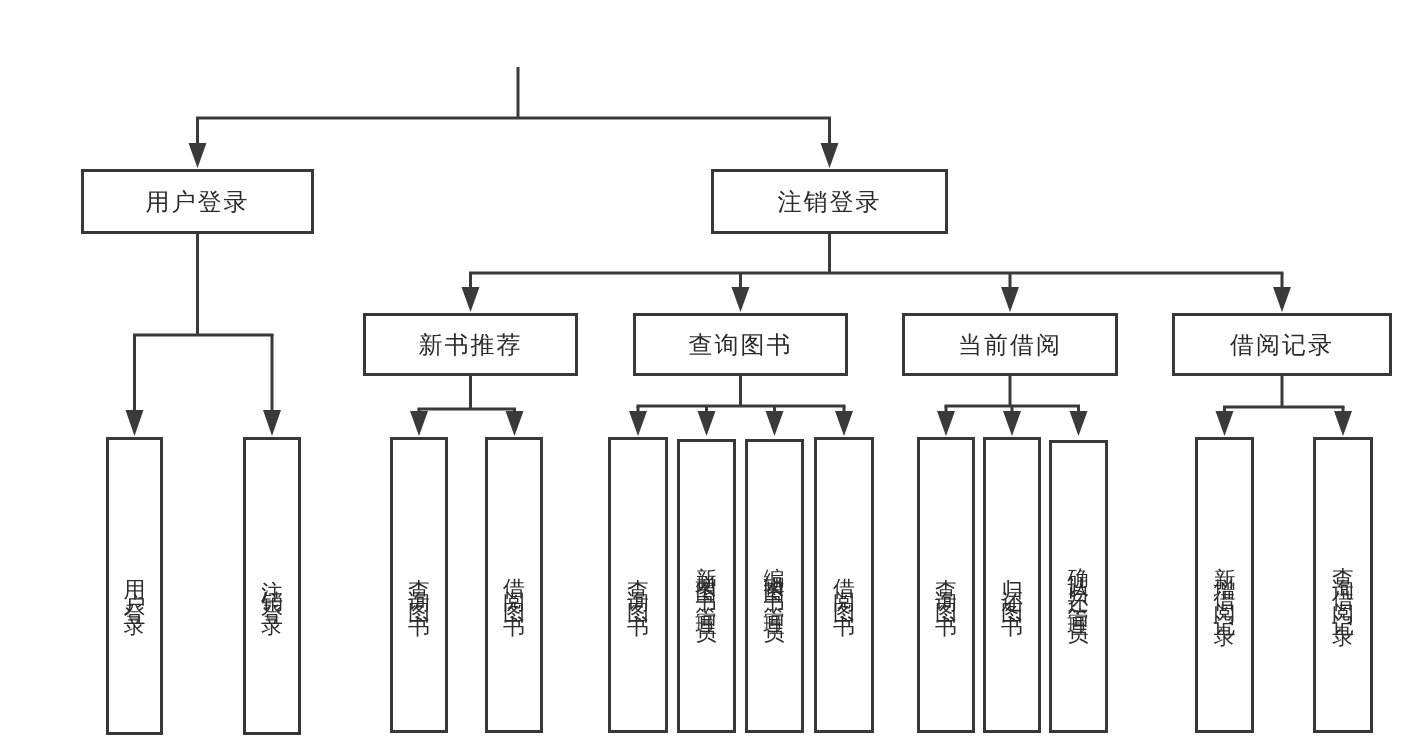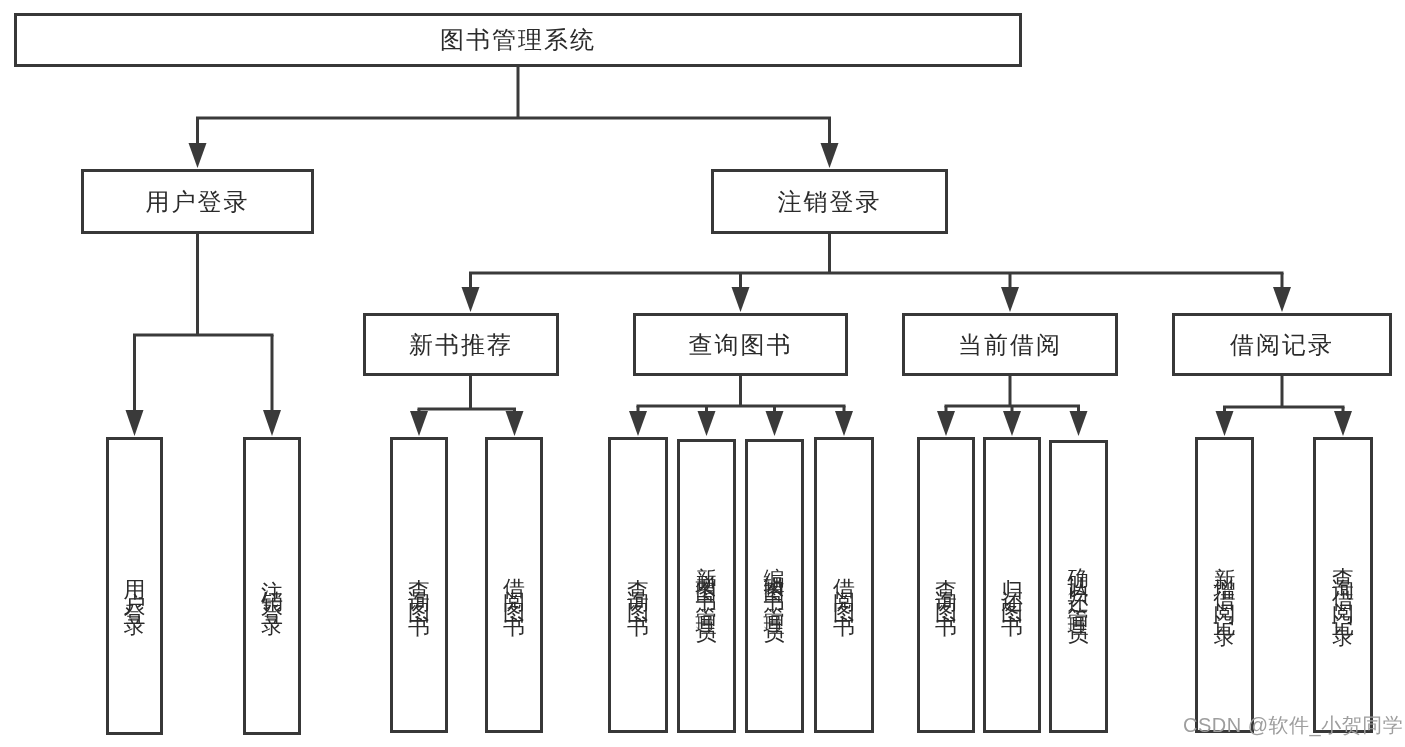--- a/index.html
+++ b/index.html
@@ -103,26 +103,25 @@
       <polygon points="765.5,411 783.5,411 774.5,436"></polygon>
       <polygon points="835,411 853,411 844,436"></polygon>
       <polygon points="937,411 955,411 946,436"></polygon>
       <polygon points="1003,411 1021,411 1012,436"></polygon>
       <polygon points="1069.5,411 1087.5,411 1078.5,436"></polygon>
       <polygon points="1215.5,411 1233.5,411 1224.5,436"></polygon>
       <polygon points="1334,411 1352,411 1343,436"></polygon>
     </g>
   </svg>
 
-  <div class="hbox" style="left:14px;top:13px;width:1008px;height:54px">图书管理系统</div>
 
   <div class="hbox" style="left:81px;top:169px;width:233px;height:65px">用户登录</div>
   <div class="hbox" style="left:711px;top:169px;width:237px;height:65px">注销登录</div>
 
-  <div class="hbox" style="left:363px;top:313px;width:196px;height:63px">新书推荐</div>
+  <div class="hbox" style="left:363px;top:313px;width:215px;height:63px">新书推荐</div>
   <div class="hbox" style="left:633px;top:313px;width:215px;height:63px">查询图书</div>
   <div class="hbox" style="left:1172px;top:313px;width:220px;height:63px">借阅记录</div>
   <div class="hbox" style="left:902px;top:313px;width:216px;height:63px">当前借阅</div>
 
   <div class="vbox" style="left:106px;top:437px;width:57px;height:298px">用户登录</div>
   <div class="vbox" style="left:243px;top:437px;width:58px;height:298px">注销登录</div>
 
   <div class="vbox" style="left:390px;top:437px;width:58px;height:296px">查询图书</div>
   <div class="vbox" style="left:485px;top:437px;width:58px;height:296px">借阅图书</div>
 
@@ -131,15 +130,14 @@
   <div class="vbox vlong" style="left:745px;top:439px;width:59px;height:294px">编辑图书（管理员）</div>
   <div class="vbox" style="left:814px;top:437px;width:60px;height:296px">借阅图书</div>
 
   <div class="vbox" style="left:917px;top:437px;width:58px;height:296px">查询图书</div>
   <div class="vbox" style="left:983px;top:437px;width:58px;height:296px">归还图书</div>
   <div class="vbox vlong" style="left:1049px;top:440px;width:59px;height:293px">确认归还（管理员）</div>
 
   <div class="vbox" style="left:1195px;top:437px;width:59px;height:296px">新增借阅记录</div>
   <div class="vbox" style="left:1313px;top:437px;width:60px;height:296px">查询借阅记录</div>
 
-  <div class="watermark">CSDN @软件_小贺同学</div>
 
 </div>
 
 </body></html>

